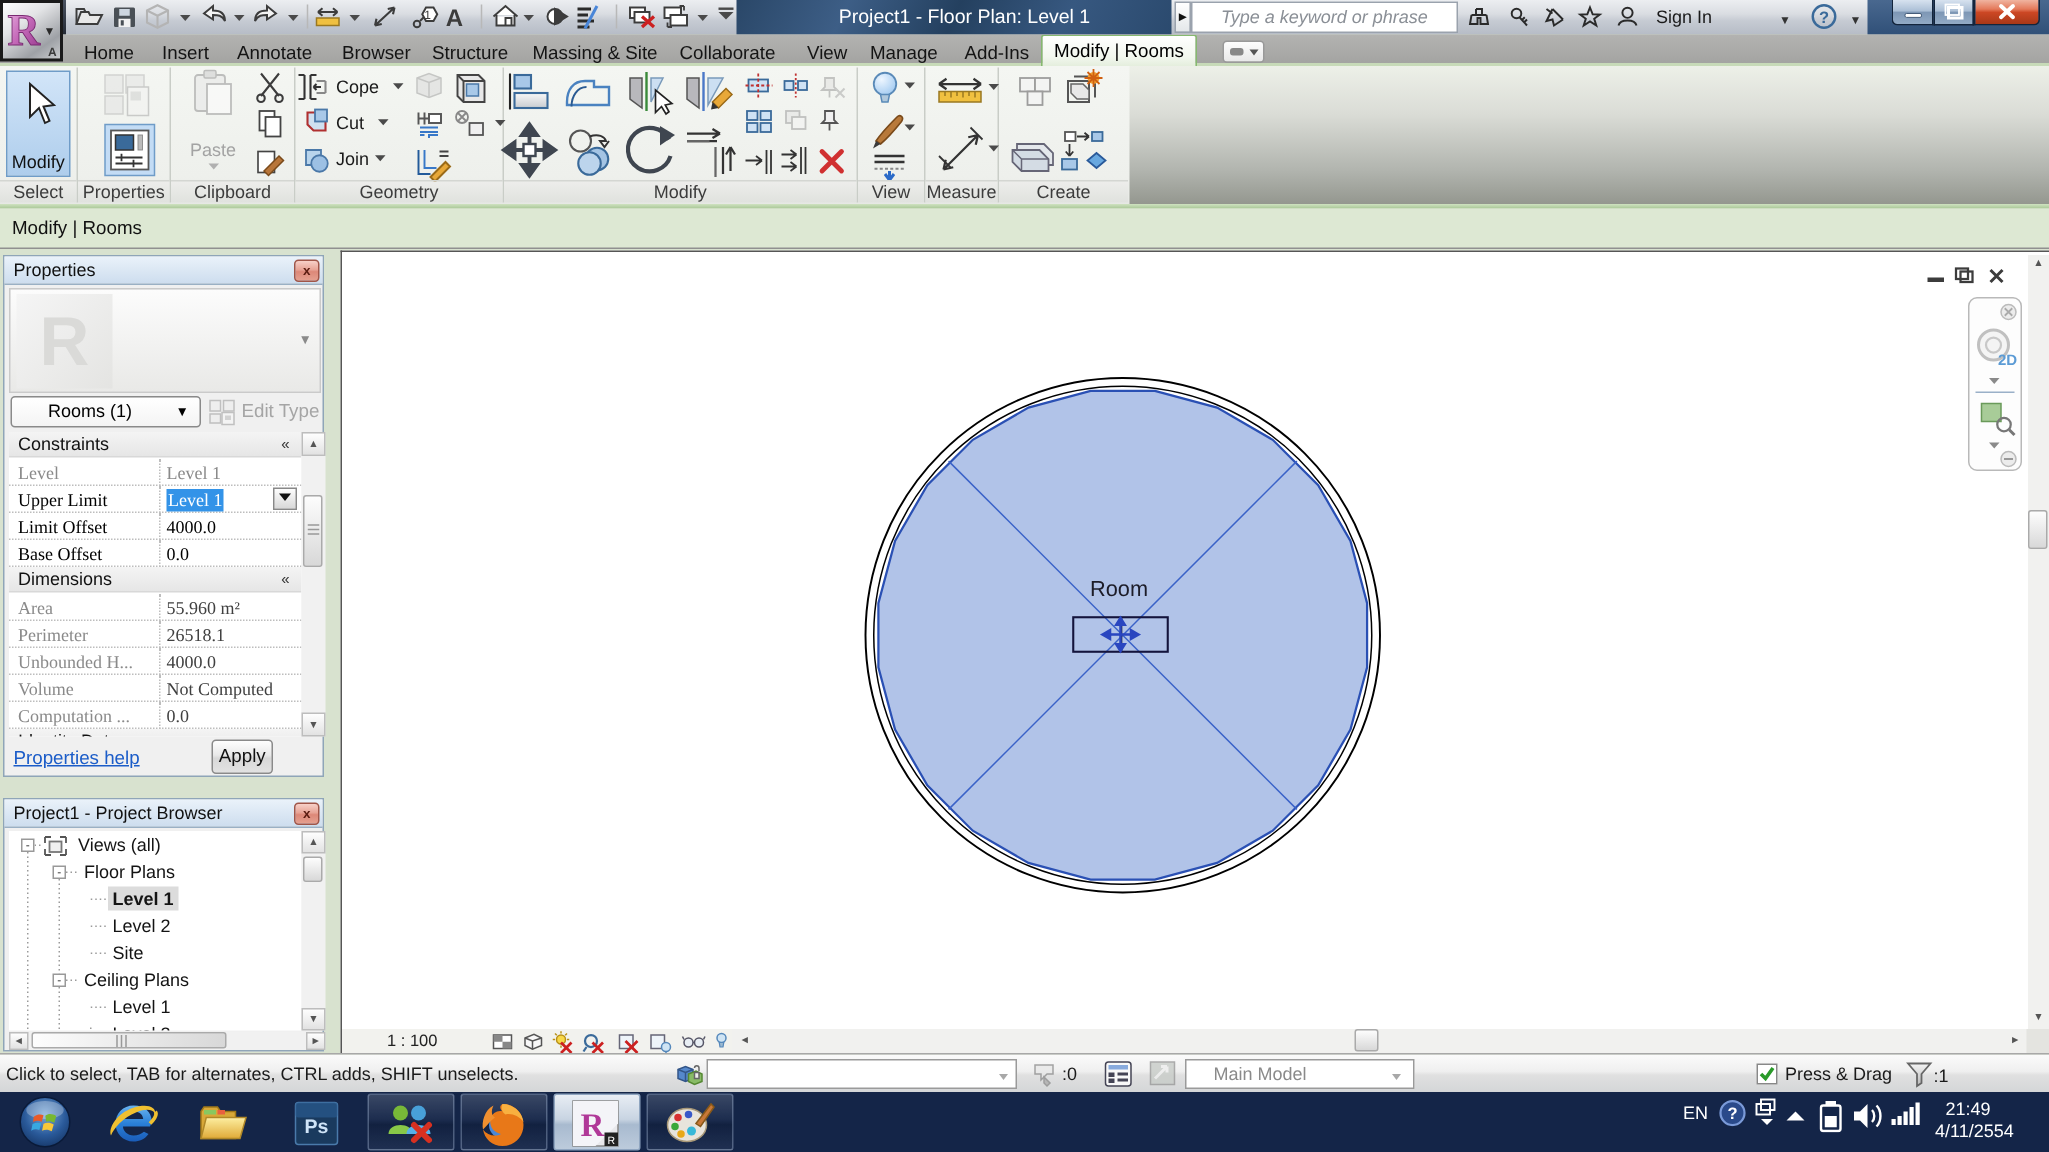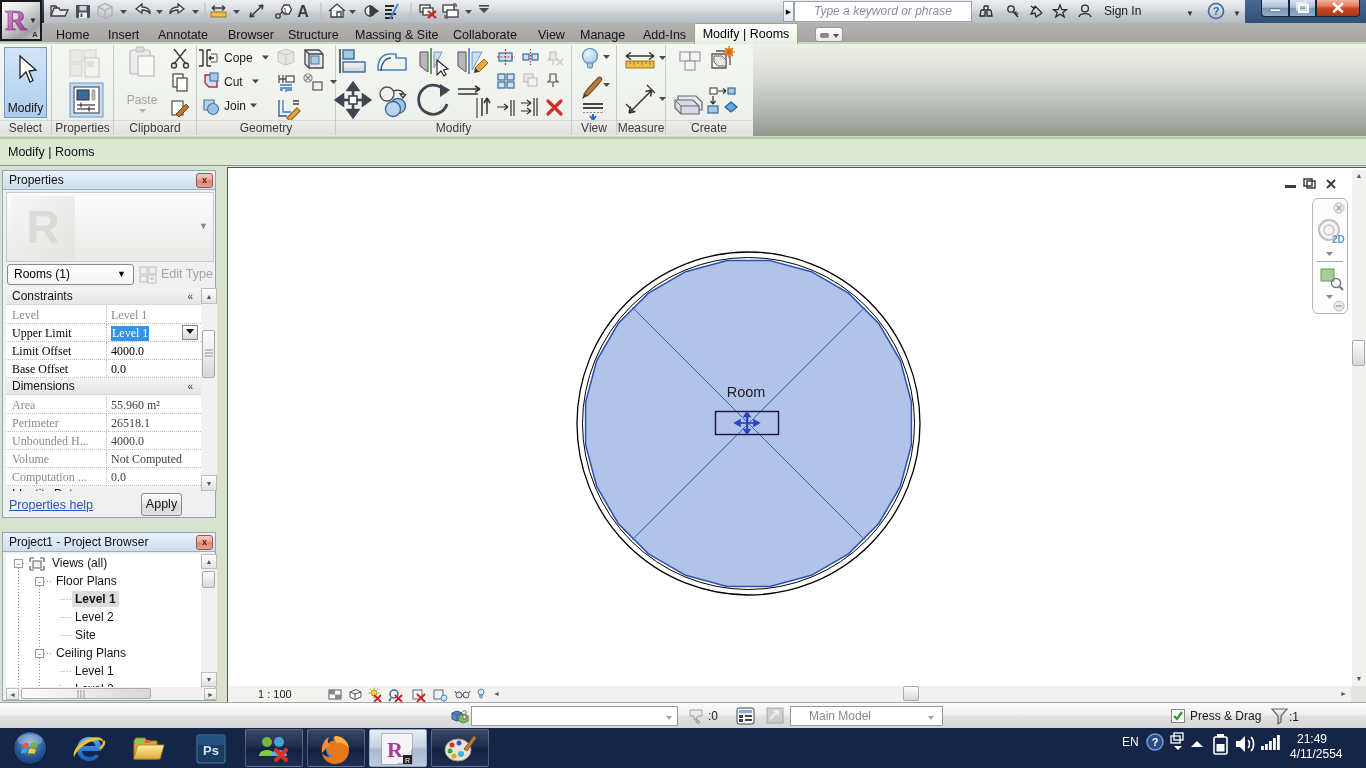--- a/index.html
+++ b/index.html
@@ -45,21 +45,21 @@
 #optionsbar { left:0; top:139px; width:1366px; height:27px; background:#dde8d3; border-bottom:1px solid #909090; }
 #optionsbar span { position:absolute; left:8px; top:6px; font-size:12.5px; color:#111; }
 
 
 .palette { position:absolute; left:2px; width:214px; background:#f0f0f0; border:1px solid #8fa5b8; }
 .pal-title { position:absolute; left:0; top:0; width:100%; height:19px; background:linear-gradient(to bottom,#eaf2fa 0%,#cdddee 100%); border-bottom:1px solid #9ab0c4; font-size:12px; color:#111; line-height:18px; padding-left:6px; }
 .pal-close { position:absolute; top:2px; right:2px; width:17px; height:15px; background:linear-gradient(#f7d0c8,#e8a395 45%,#dd8878 55%,#e5a090); border:1px solid #a05548; border-radius:3px; color:#5b1d12; font-size:9px; font-weight:bold; text-align:center; line-height:13px; }
 #properties { top:170px; height:348px; }
 #prevarea { left:3px; top:21px; width:208px; height:70px; background:linear-gradient(to bottom,#fcfcfc,#e9e9e7); border:1px solid #cacaca; }
 #prevR { position:absolute; left:4px; top:3px; width:64px; height:63px; background:linear-gradient(135deg,#f5f5f5,#e4e4e2); color:#dadad8; font-size:46px; font-weight:bold; text-align:center; line-height:62px; }
-#roomscombo { left:4px; top:93px; width:127px; height:21px; background:linear-gradient(#fff,#f4f4f4); border:1px solid #8a8a8a; border-radius:3px; font-size:12px; line-height:19px; padding-left:6px; color:#000; }
+#roomscombo { left:4px; top:93px; width:127px; height:21px; background:linear-gradient(#fff,#f4f4f4); border:1px solid #8a8a8a; border-radius:3px; font-size:12px; line-height:19px; padding-left:24px; color:#000; }
 #edittype { left:158px; top:96px; color:#a5a5a5; font-size:12.5px; position:absolute; }
 #grid { left:3px; top:117px; width:195px; height:203px; background:#fff; font-size:12px; overflow:hidden; }
 .gh { position:absolute; left:0; width:195px; height:17px; background:linear-gradient(#f4f4f4,#e6e6e6); color:#111; padding-left:6px; line-height:16px; border-bottom:1px solid #d8d8d8; }
 .chev { position:absolute; right:8px; top:1px; font-size:10px; color:#333; }
 .grow { position:absolute; left:0; width:195px; height:18px; border-bottom:1px dotted #bdbdbd;font-family:Liberation Serif, serif; }
 .gl { position:absolute; left:6px; top:2px; width:90px; white-space:nowrap; overflow:hidden; }
 .gv { position:absolute; left:105px; top:2px; white-space:nowrap; }
 .gcol { position:absolute; left:100px; top:0; width:1px; height:18px; border-left:1px dotted #bdbdbd; }
 .gray { color:#8a8a8a; }
 .dim { color:#404040; }
@@ -94,20 +94,21 @@
 .tbtn { position:absolute; top:1px; width:58px; height:38px; border:1px solid rgba(180,200,230,0.35); border-radius:2px; background:linear-gradient(to bottom,rgba(255,255,255,0.16),rgba(255,255,255,0.04) 45%,rgba(0,0,0,0.10) 55%,rgba(255,255,255,0.05)); }
 #revitbtn { background:linear-gradient(to bottom,#e8edf4 0%,#c8d4e2 45%,#a8bacf 55%,#bccbdc 100%); border:1px solid #8fa5c0; }
 #tray { position:absolute; color:#fff; font-size:12px; }
 </style>
 </head>
 <body>
 <div id="screen">
 
   <div id="titlebar" class="abs"></div>
   <div id="tb-left" class="abs"></div>
+  <div id="tb-title" class="abs">Project1 - Floor Plan: Level 1</div>
   <div id="tb-right" class="abs"></div>
   <div id="btn-min" class="abs winbtn"><svg width="26" height="15">
         <rect x="8" y="9" width="11" height="2.6" rx="1" fill="#fff" stroke="#38506e" stroke-width="0.6"></rect>
       </svg></div>
   <div id="btn-max" class="abs winbtn"><svg width="25" height="15">
         <rect x="9" y="5" width="9" height="7" fill="none" stroke="#fff" stroke-width="2"></rect>
         <rect x="7" y="3" width="9" height="7" fill="none" stroke="#fff" stroke-width="1.2"></rect>
       </svg></div>
   <div id="btn-close" class="abs winbtn"><svg width="42" height="15">
         <path d="M17 4 L25 11.5 M25 4 L17 11.5" stroke="#fff" stroke-width="2.6" stroke-linecap="round"></path>
@@ -764,20 +765,21 @@
             <line x1="2" y1="0" x2="2" y2="8"></line>
             <line x1="5" y1="0" x2="5" y2="8"></line>
             <line x1="8" y1="0" x2="8" y2="8"></line>
           </g>
         </svg>
       <div class="sbtn" style="right:0;top:0;width:13px;height:12px;font-size:7px;line-height:11px;">►</div>
     </div>
   </div>
 
   <div id="statusbar" class="abs">
+    <span class="sbi" style="left:4px;top:6px;">Click to select, TAB for alternates, CTRL adds, SHIFT unselects.</span>
     <svg class="abs" style="left:449px;top:4px;" width="20" height="19">
       <path d="M3 6 L8 4 L13 6 L13 12 L8 14 L3 12 Z" fill="#5588cc" stroke="#335588"></path>
       <path d="M3 6 L8 8 L13 6 M8 8 L8 14" fill="none" stroke="#335588"></path>
       <path d="M10 9 L15 7 L19 9 L19 14 L14 16 L10 14 Z" fill="#88bb66" stroke="#558833"></path>
       <path d="M14 5 C14 3 17 3 17 5 L17 7 M14 8 L17 8 L17 12 L14 12 Z" fill="#eee" stroke="#666"></path>
     </svg>
     <div class="scombo" style="left:471px;width:207px;"></div>
     <div class="garr abs" style="left:666px;top:13px;"></div>
     <svg class="abs" style="left:689px;top:5px;" width="18" height="18" opacity="0.75">
       <path d="M1 2 L13 2 L13 8 L9 8 L5 12 L5 8 L1 8 Z" fill="#e8e8e8" stroke="#888"></path>

